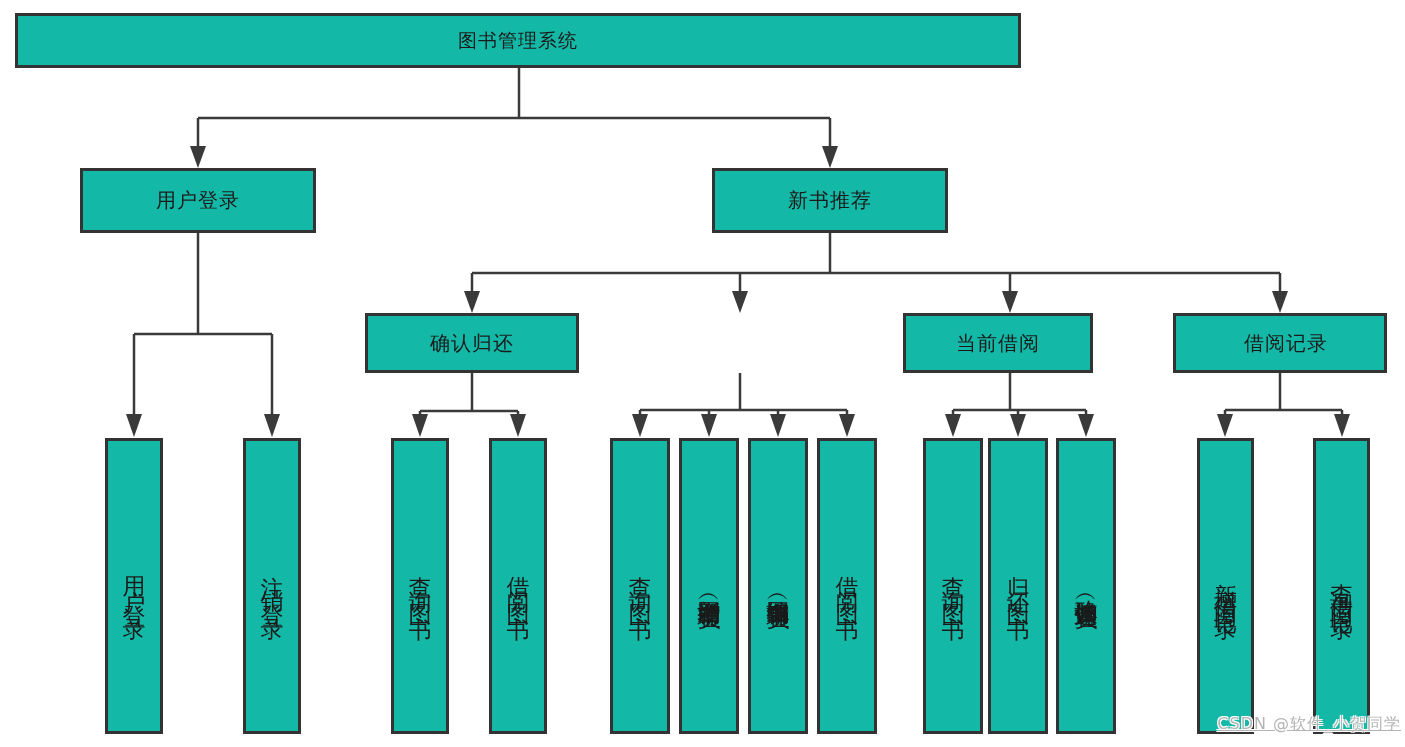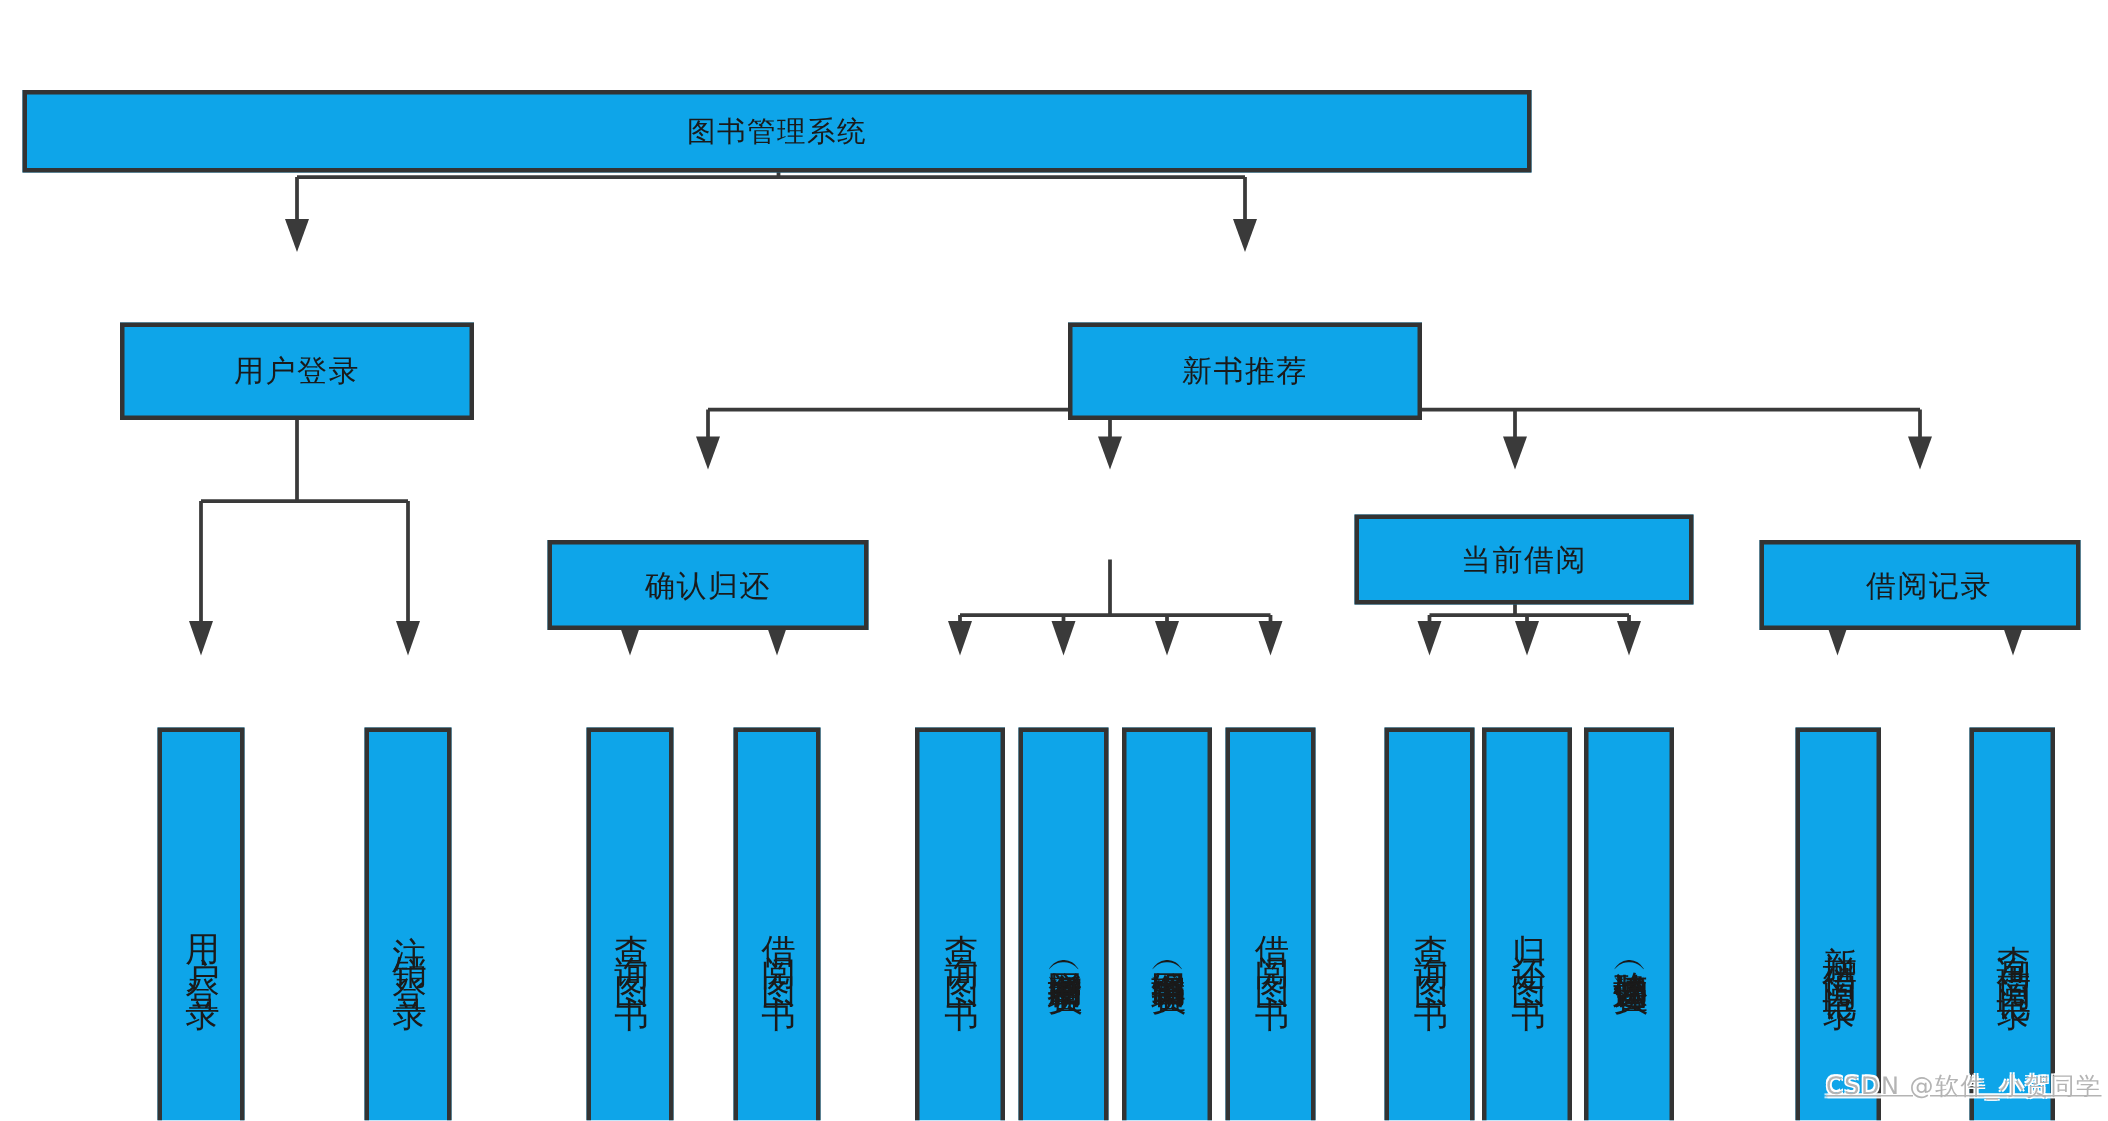--- a/index.html
+++ b/index.html
@@ -18,28 +18,27 @@
   .wires {
     position: absolute;
     left: 0; top: 0;
     width: 1405px;
     height: 747px;
     z-index: 0;
   }
   .node {
     position: absolute;
     box-sizing: border-box;
-    background: #0ea5e9;
+    background: #14b8a6;
     border: 3px solid #333333;
     color: #1a1a1a;
     display: flex;
     align-items: center;
     justify-content: center;
     z-index: 1;
-    margin-top: 47px;
   }
   .box-h {
     font-size: 20px;
     letter-spacing: 1px;
     text-align: center;
   }
   .box-root {
     font-size: 19px;
   }
   .box-v {
@@ -139,21 +138,21 @@
       <path d="M1342,437 L1334,414 L1350,414 Z"></path>
     </g>
   </svg>
 
   <div class="node box-h box-root" style="left:15px; top:13px; width:1006px; height:55px;">图书管理系统</div>
 
   <div class="node box-h" style="left:80px; top:168px; width:236px; height:65px;">用户登录</div>
   <div class="node box-h" style="left:712px; top:168px; width:236px; height:65px;">新书推荐</div>
 
   <div class="node box-h" style="left:365px; top:313px; width:214px; height:60px;">确认归还</div>
-  <div class="node box-h" style="left:903px; top:296px; width:226px; height:60px;">当前借阅</div>
+  <div class="node box-h" style="left:903px; top:313px; width:190px; height:60px;">当前借阅</div>
   <div class="node box-h" style="left:1173px; top:313px; width:214px; height:60px;padding-left:12px;">借阅记录</div>
 
   <div class="node box-v v-sp-wide" style="left:105px; top:438px; width:58px; height:296px;">用户登录</div>
   <div class="node box-v v-sp-wide" style="left:243px; top:438px; width:58px; height:296px;">注销登录</div>
 
   <div class="node box-v v-sp-wide" style="left:391px; top:438px; width:58px; height:296px;">查询图书</div>
   <div class="node box-v v-sp-wide" style="left:489px; top:438px; width:58px; height:296px;">借阅图书</div>
 
   <div class="node box-v v-sp-wide" style="left:610px; top:438px; width:60px; height:296px;">查询图书</div>
   <div class="node box-v v-sp-tight" style="left:679px; top:438px; width:60px; height:296px;">新增图书（管理员）</div>

